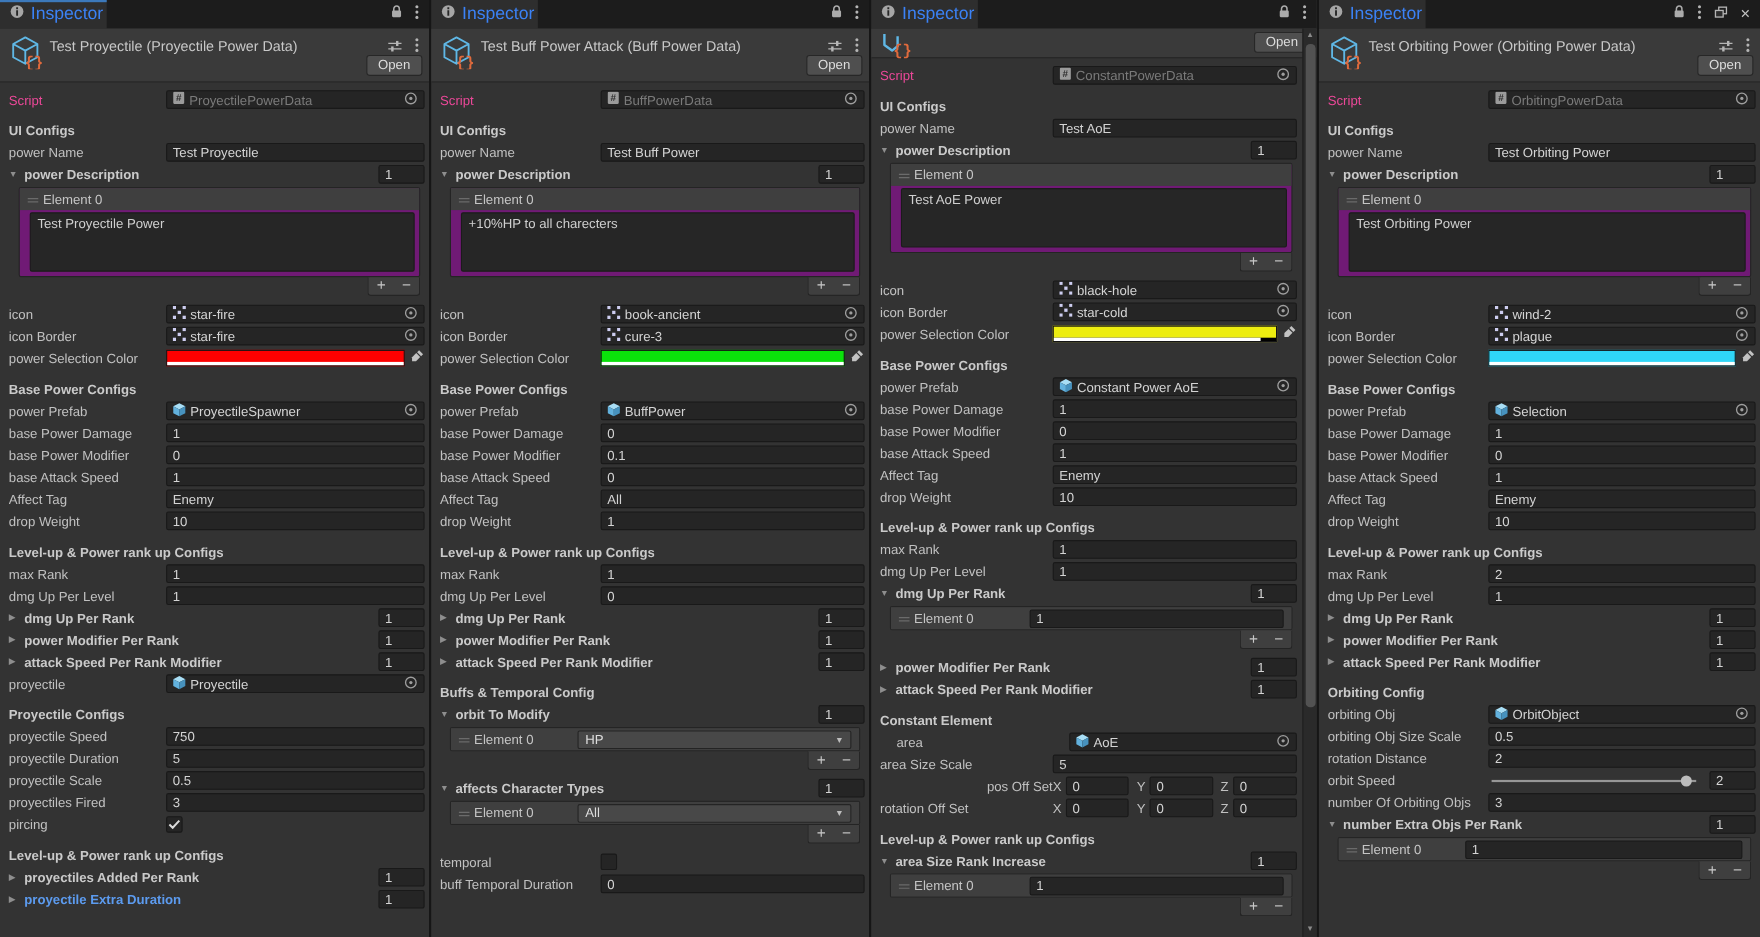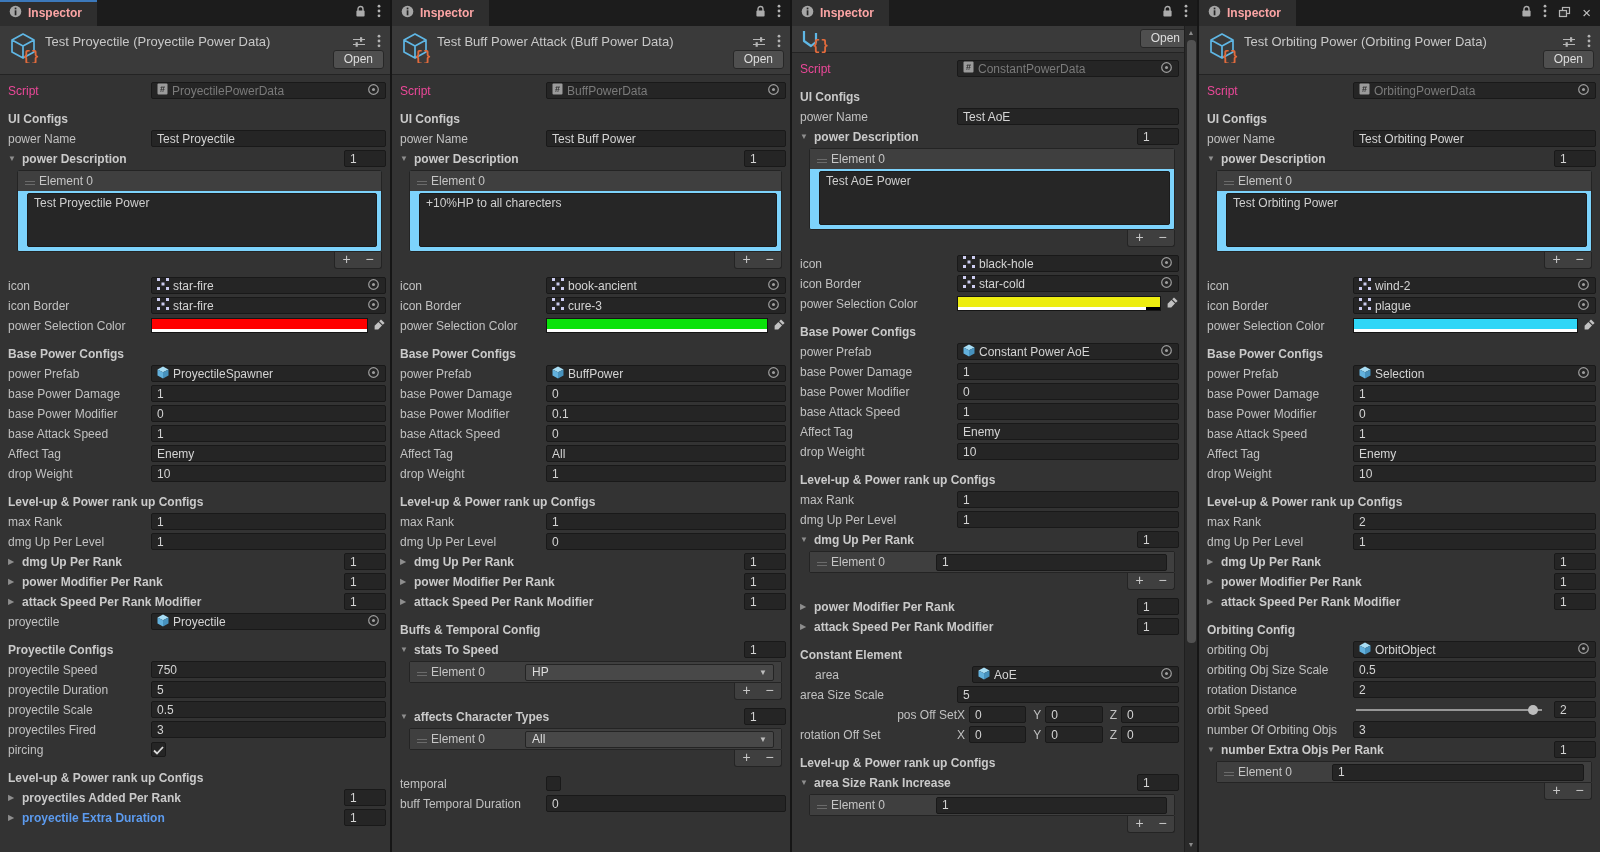--- a/index.html
+++ b/index.html
@@ -6,21 +6,21 @@
   html,body { width:1600px; height:852px; overflow:hidden; }
   body { background:#161616; font-family:"Liberation Sans",sans-serif; position:relative; }
 
   .panel { position:absolute; top:0; height:852px; background:#333333; overflow:hidden; }
 
   
   .tabbar { height:26px; background:#1c1c1c; display:flex; align-items:stretch; }
   .tab { width:97px; background:#2e2e2e; display:flex; align-items:center; gap:6px;
          padding:0 9px; position:relative; }
   .tab.focused::before { content:""; position:absolute; top:0; left:0; right:0; height:2px; background:#3c79bb; }
-  .tab-label { color:#fca5a5; font-size:12px;font-weight:bold; }
+  .tab-label { color:#3b82f6; font-size:16px; }
   .tabbar-right { margin-left:auto; display:flex; align-items:center; gap:11px; padding-right:9px; }
   .tb-btn { display:flex; align-items:center; cursor:default; }
   .close-x { color:#c4c4c4; font-size:15px; line-height:12px; }
 
   
   .hdr { background:#3a3a3a; position:relative; border-bottom:1px solid #232323; }
   .hdr.tall { height:49px; }
   .hdr.compact { height:27px; }
   .asset-icon { position:absolute; left:8px; top:5px; }
   .hdr.compact .asset-icon { top:1px; }
@@ -50,21 +50,21 @@
   .disabled .field { color:#7a7a7a; }
 
   .swatch { flex:1 1 auto; height:15px; position:relative; border:1px solid #151515; }
   .alphabar { position:absolute; left:0; right:0; bottom:0; height:3px; background:#000; }
   .alphafill { height:100%; background:#ffffff; }
   .dropper { margin-left:5px; display:flex; align-items:center; flex:0 0 auto; }
 
   .checkbox { width:15px; height:15px; background:#252525; border:1px solid #191919; border-radius:2px;
               display:flex; align-items:center; justify-content:center; }
 
-  .listbox { margin:2px 4px 0 9px; background:#7dd3fc; border:1px solid #242424; border-radius:2px; }
+  .listbox { margin:2px 4px 0 9px; background:#701a75; border:1px solid #242424; border-radius:2px; }
   .lb-head { height:20px; background:#3f3f3f; display:flex; align-items:center; padding:0 7px; }
   .lb-drag { flex:0 0 14px; display:flex; align-items:center; }
   .lb-label { color:#c5c5c5; font-size:12px; flex:0 0 auto; }
   .textarea { margin:2px 4px 4px 9px; height:54px; background:#262626; border:1px solid #1b1b1b;
               border-radius:2px; padding:2px 6px; color:#cfcfcf; font-size:12px; }
   .pm-row { display:flex; justify-content:flex-end; margin:0 4px 7px 0; height:17px; }
   .pm { background:#3f3f3f; border:1px solid #242424; border-top:none; border-radius:0 0 3px 3px; display:flex; }
   .pm span { width:23px; text-align:center; color:#c8c8c8; font-size:14px; line-height:15px; }
 
   .dropdown { flex:1 1 auto; height:17px; background:#484848; border:1px solid #242424; border-radius:2px;
@@ -657,21 +657,21 @@
           <span class="lbl bold flexlbl">attack Speed Per Rank Modifier</span>
           <div class="field small">
             <span class="fval">1</span>
           </div>
         </div>
         <div class="row sec">
           <span class="lbl">Buffs &amp; Temporal Config</span>
         </div>
         <div class="row">
           <span class="tri">▼</span>
-          <span class="lbl bold flexlbl">stats To Speed</span>
+          <span class="lbl bold flexlbl">orbit To Modify</span>
           <div class="field small">
             <span class="fval">1</span>
           </div>
         </div>
         <div class="listbox">
           <div class="lb-head">
             <span class="lb-drag">
               <span class="ico"><svg width="10" height="6" viewBox="0 0 10 6">
                   <path d="M0 1.5 h10 M0 4.5 h10" stroke="#6b6b6b" stroke-width="1.1"></path>
                 </svg></span>

